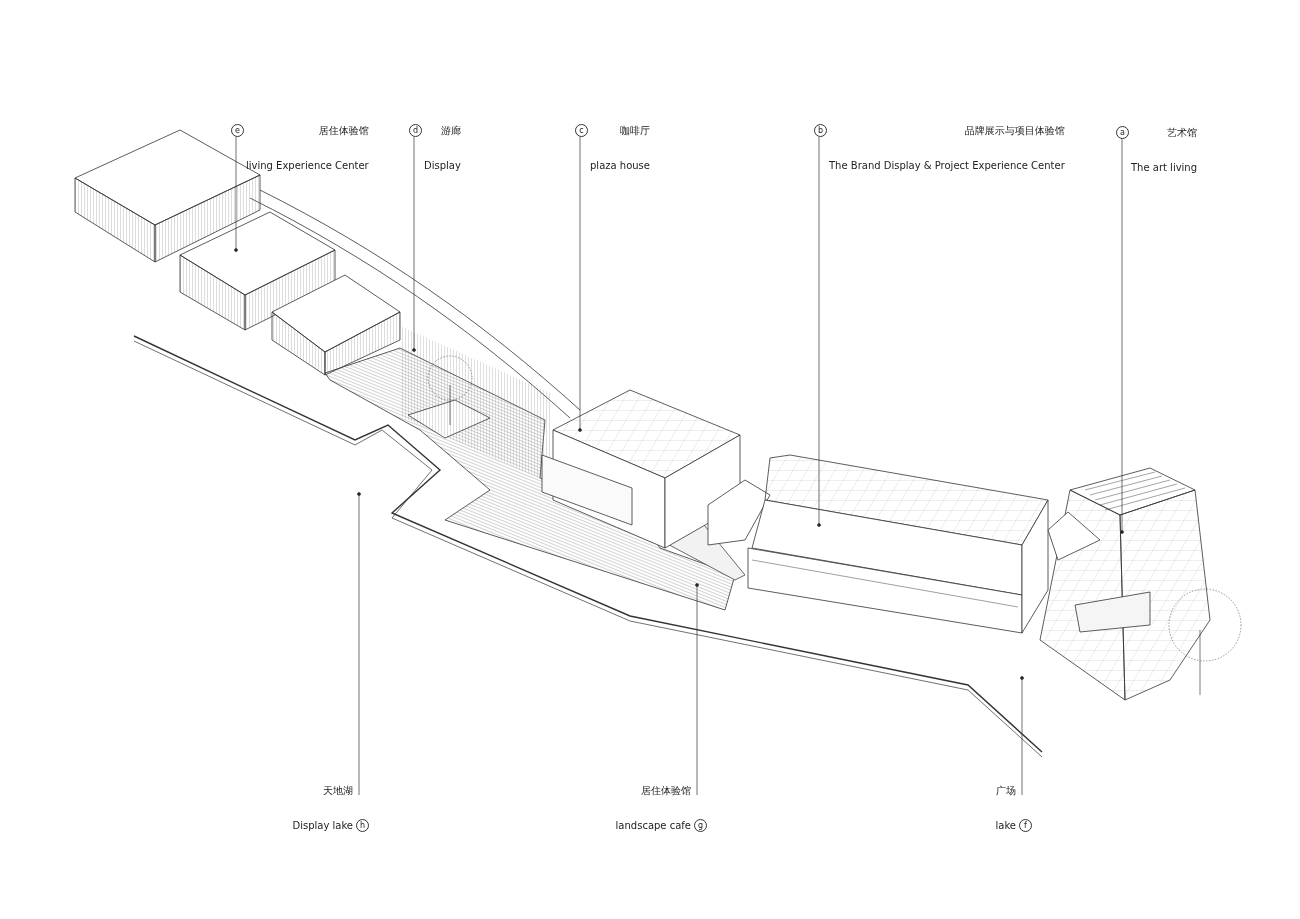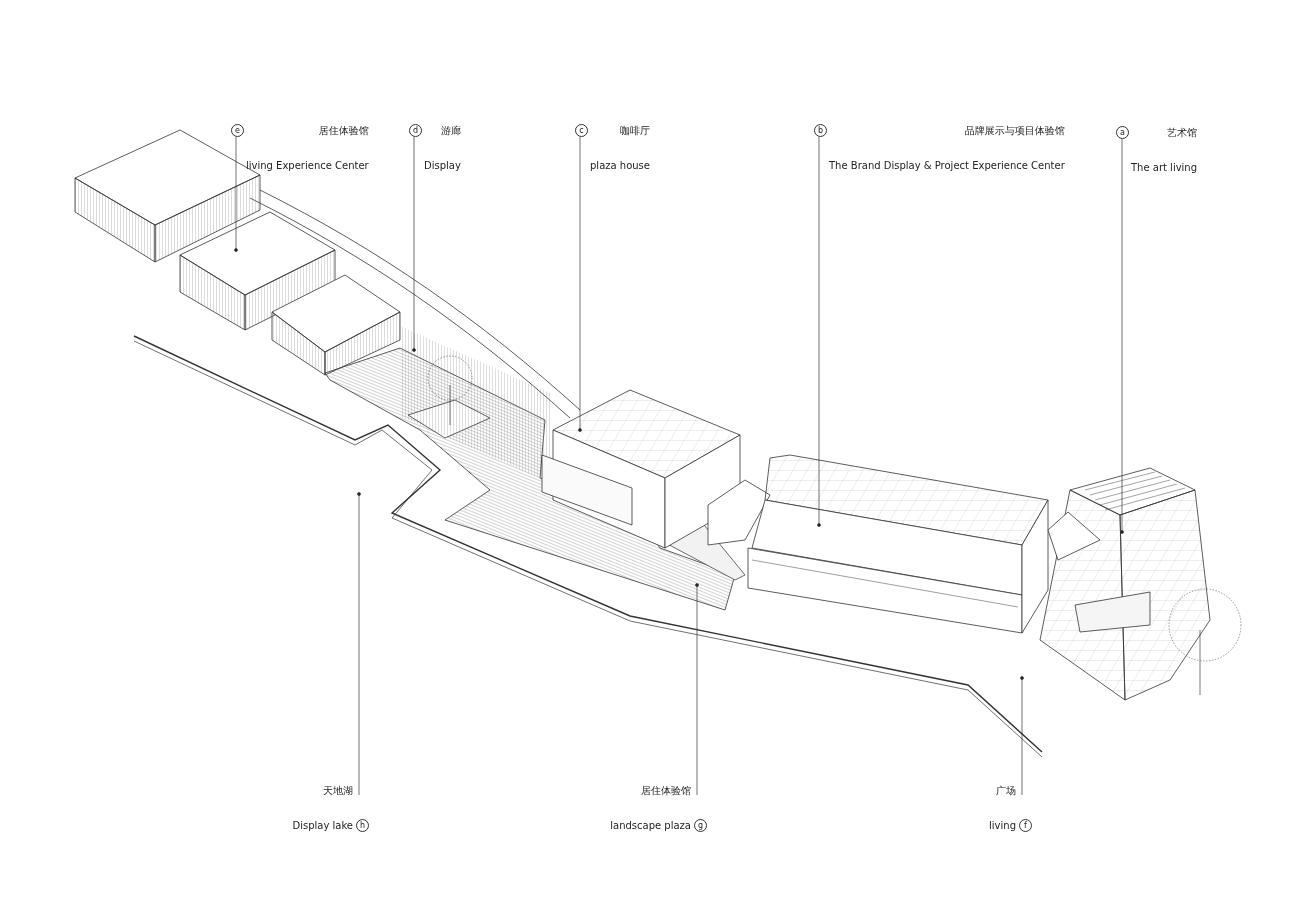--- a/index.html
+++ b/index.html
@@ -150,19 +150,19 @@
 </div>
 
 <div class="label bottom" style="right:947px; top:784px;">
   <span class="badge">h</span>
   <span class="cn">天地湖</span>
   <span class="en">Display lake</span>
 </div>
 <div class="label bottom" style="right:609px; top:784px;">
   <span class="badge">g</span>
   <span class="cn">居住体验馆</span>
-  <span class="en">landscape plaza</span>
+  <span class="en">landscape cafe</span>
 </div>
 <div class="label bottom" style="right:284px; top:784px;">
   <span class="badge">f</span>
   <span class="cn">广场</span>
-  <span class="en">living</span>
+  <span class="en">lake</span>
 </div>
 
 </body></html>

